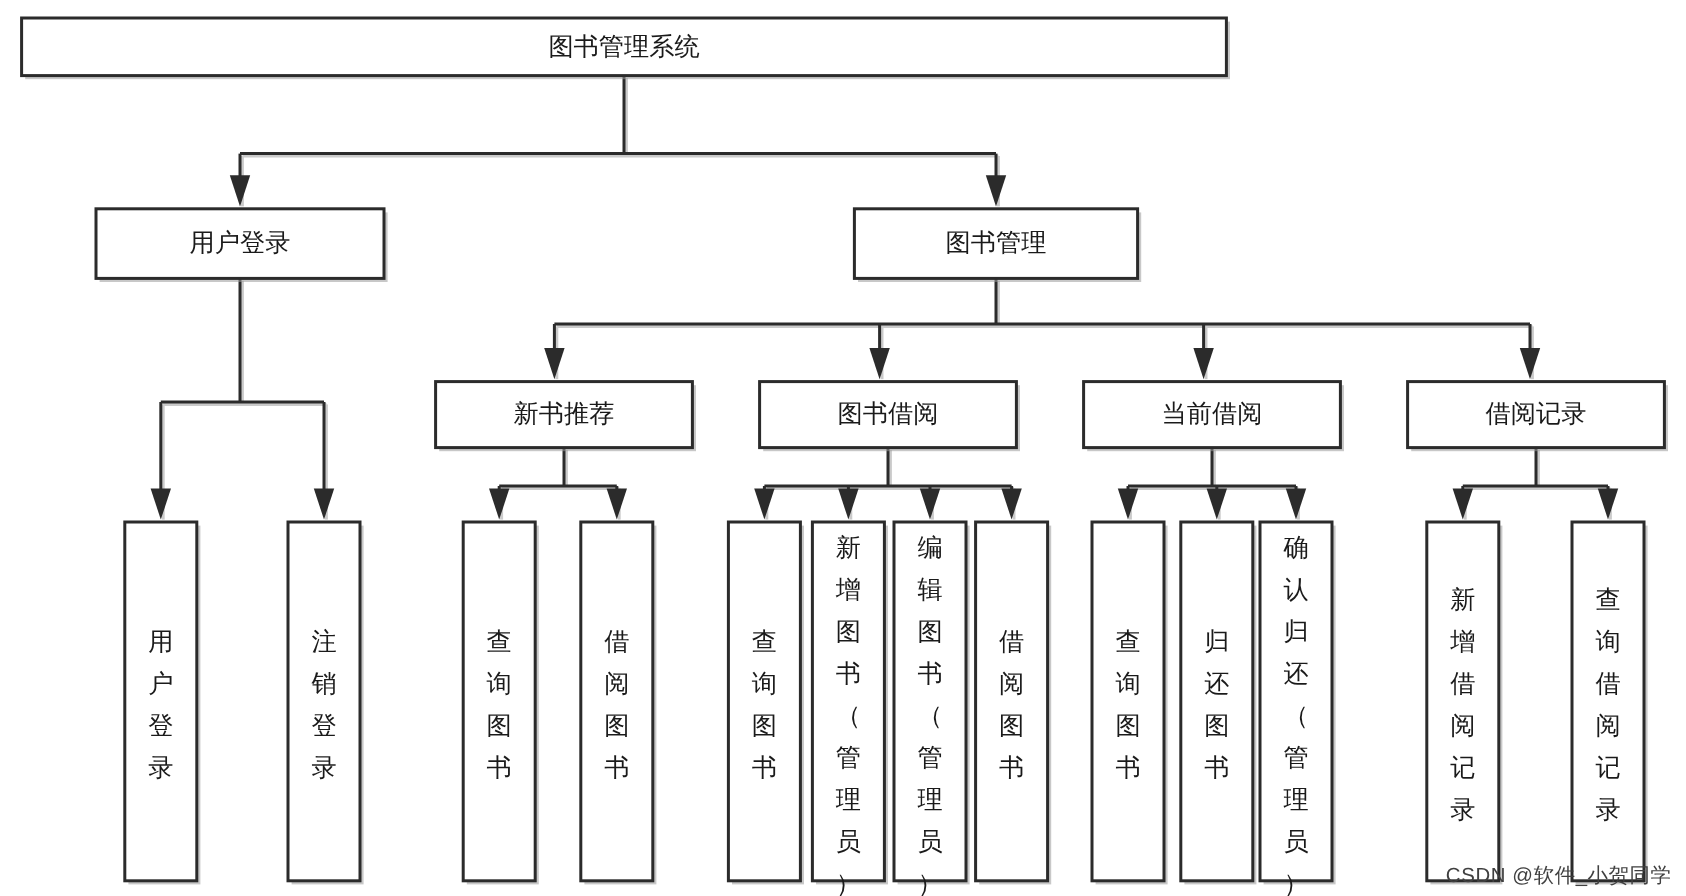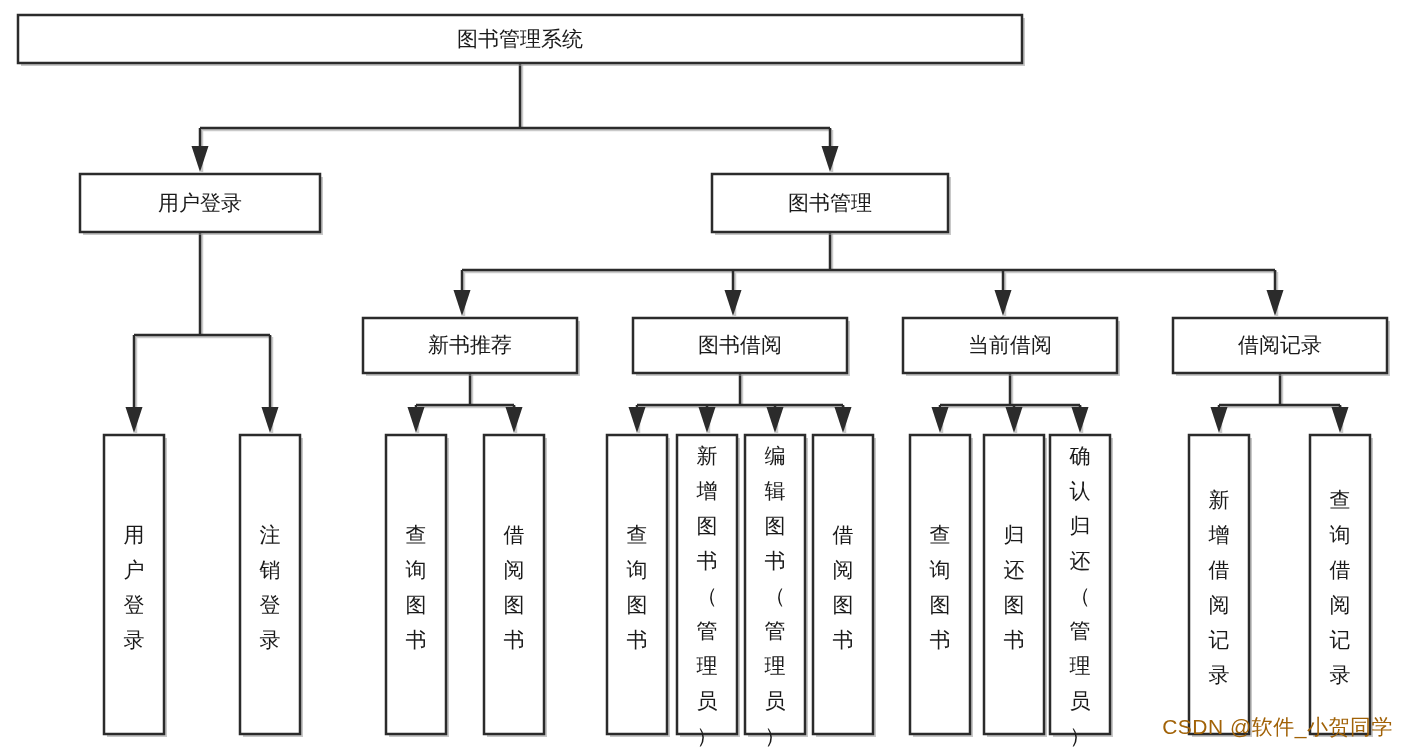--- a/index.html
+++ b/index.html
@@ -62,22 +62,22 @@
     fill: #1a1a1a;
     font-family: "Liberation Sans", "DejaVu Sans", sans-serif;
     font-size: 21px;
     text-anchor: middle;
   }
   .watermark-text {
     position: absolute;
     right: 12px;
     bottom: 6px;
     font-family: "Liberation Sans", "DejaVu Sans", sans-serif;
-    font-size: 21px;
-    color: #a16207;
+    font-size: 17px;
+    color: #404040;
     white-space: nowrap;
     letter-spacing: 0.5px;
     pointer-events: none;
     user-select: none;
   }
 </style>
 </head>
 <body>
 
 <div id="diagram-root">

